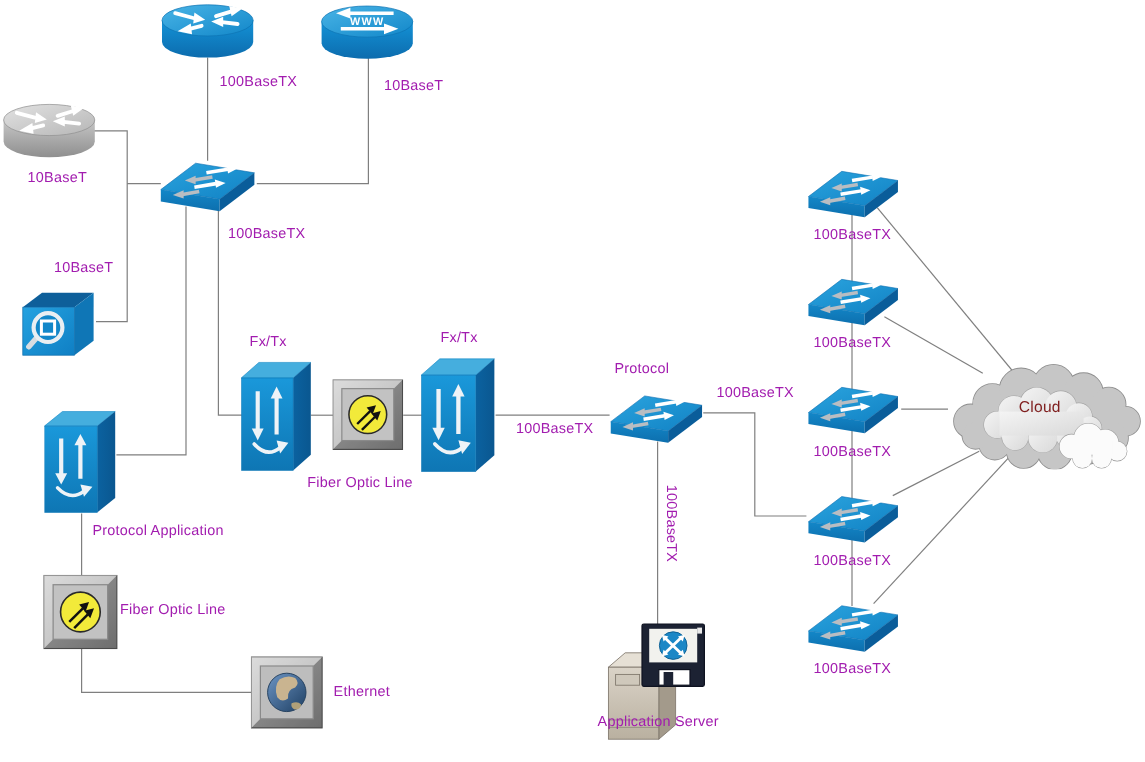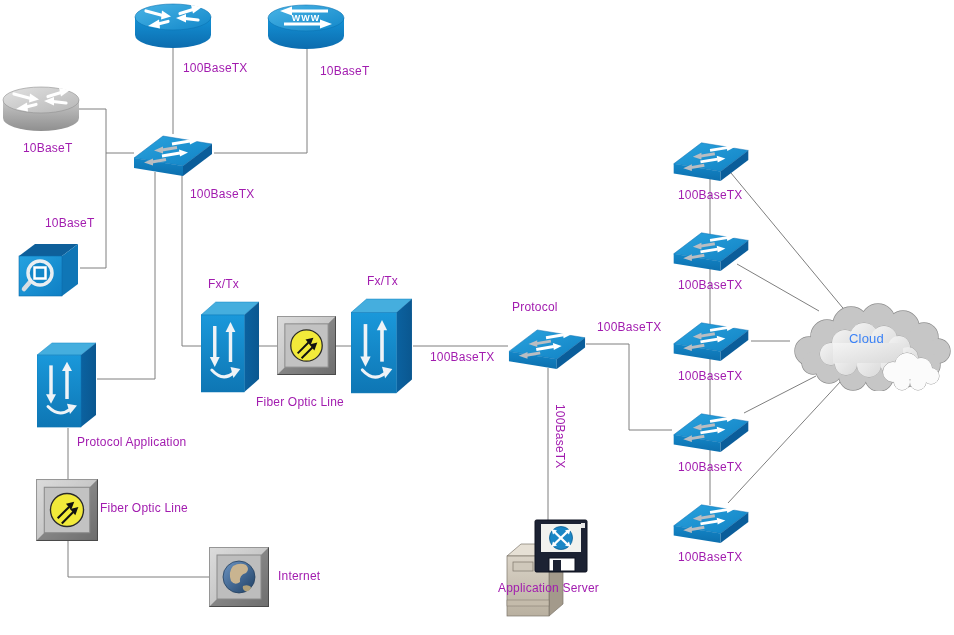--- a/index.html
+++ b/index.html
@@ -3,21 +3,21 @@
 <meta charset="utf-8">
 <style>
   html,body{margin:0;padding:0;background:#fff;}
   #canvas{position:relative;width:954px;height:635px;background:#ffffff;overflow:hidden;
           font-family:"Liberation Sans",sans-serif;}
   #wires{position:absolute;left:0;top:0;}
   .node{position:absolute;}
   .node svg{width:100%;height:100%;display:block;overflow:visible;}
   .lbl{position:absolute;font-size:12px;color:#a21caf;white-space:nowrap;letter-spacing:.2px;}
   .lbl-vert{writing-mode:vertical-rl;}
-  .lbl-cloud{font-size:13px;color:#3b82f6;}
+  .lbl-cloud{font-size:13px;color:#7f1d1d;}
   #defs-holder{position:absolute;width:0;height:0;overflow:hidden;}
 </style>
 </head>
 <body>
 
 <div id="canvas">
 
   <svg id="defs-holder" aria-hidden="true">
     <defs>
       <linearGradient id="gCylTopB" x1="0" y1="0" x2="1" y2="1">
@@ -396,22 +396,22 @@
   <div class="lbl" style="left:45px;top:216px">10BaseT</div>
   <div class="lbl" style="left:208px;top:277px">Fx/Tx</div>
   <div class="lbl" style="left:367px;top:274px">Fx/Tx</div>
   <div class="lbl" style="left:256px;top:395px">Fiber Optic Line</div>
   <div class="lbl" style="left:430px;top:350px">100BaseTX</div>
   <div class="lbl" style="left:512px;top:300px">Protocol</div>
   <div class="lbl" style="left:597px;top:320px">100BaseTX</div>
   <div class="lbl lbl-vert" style="left:553px;top:404px">100BaseTX</div>
   <div class="lbl" style="left:77px;top:435px">Protocol Application</div>
   <div class="lbl" style="left:100px;top:501px">Fiber Optic Line</div>
-  <div class="lbl" style="left:278px;top:569px">Internet</div>
-  <div class="lbl" style="left:498px;top:581px">Application Server</div>
+  <div class="lbl" style="left:278px;top:569px">Ethernet</div>
+  <div class="lbl" style="left:498px;top:594px">Application Server</div>
   <div class="lbl" style="left:678px;top:188px">100BaseTX</div>
   <div class="lbl" style="left:678px;top:278px">100BaseTX</div>
   <div class="lbl" style="left:678px;top:369px">100BaseTX</div>
   <div class="lbl" style="left:678px;top:460px">100BaseTX</div>
   <div class="lbl" style="left:678px;top:550px">100BaseTX</div>
   <div class="lbl lbl-cloud" style="left:849px;top:331px">Cloud</div>
 
 </div>
 
 </body></html>

